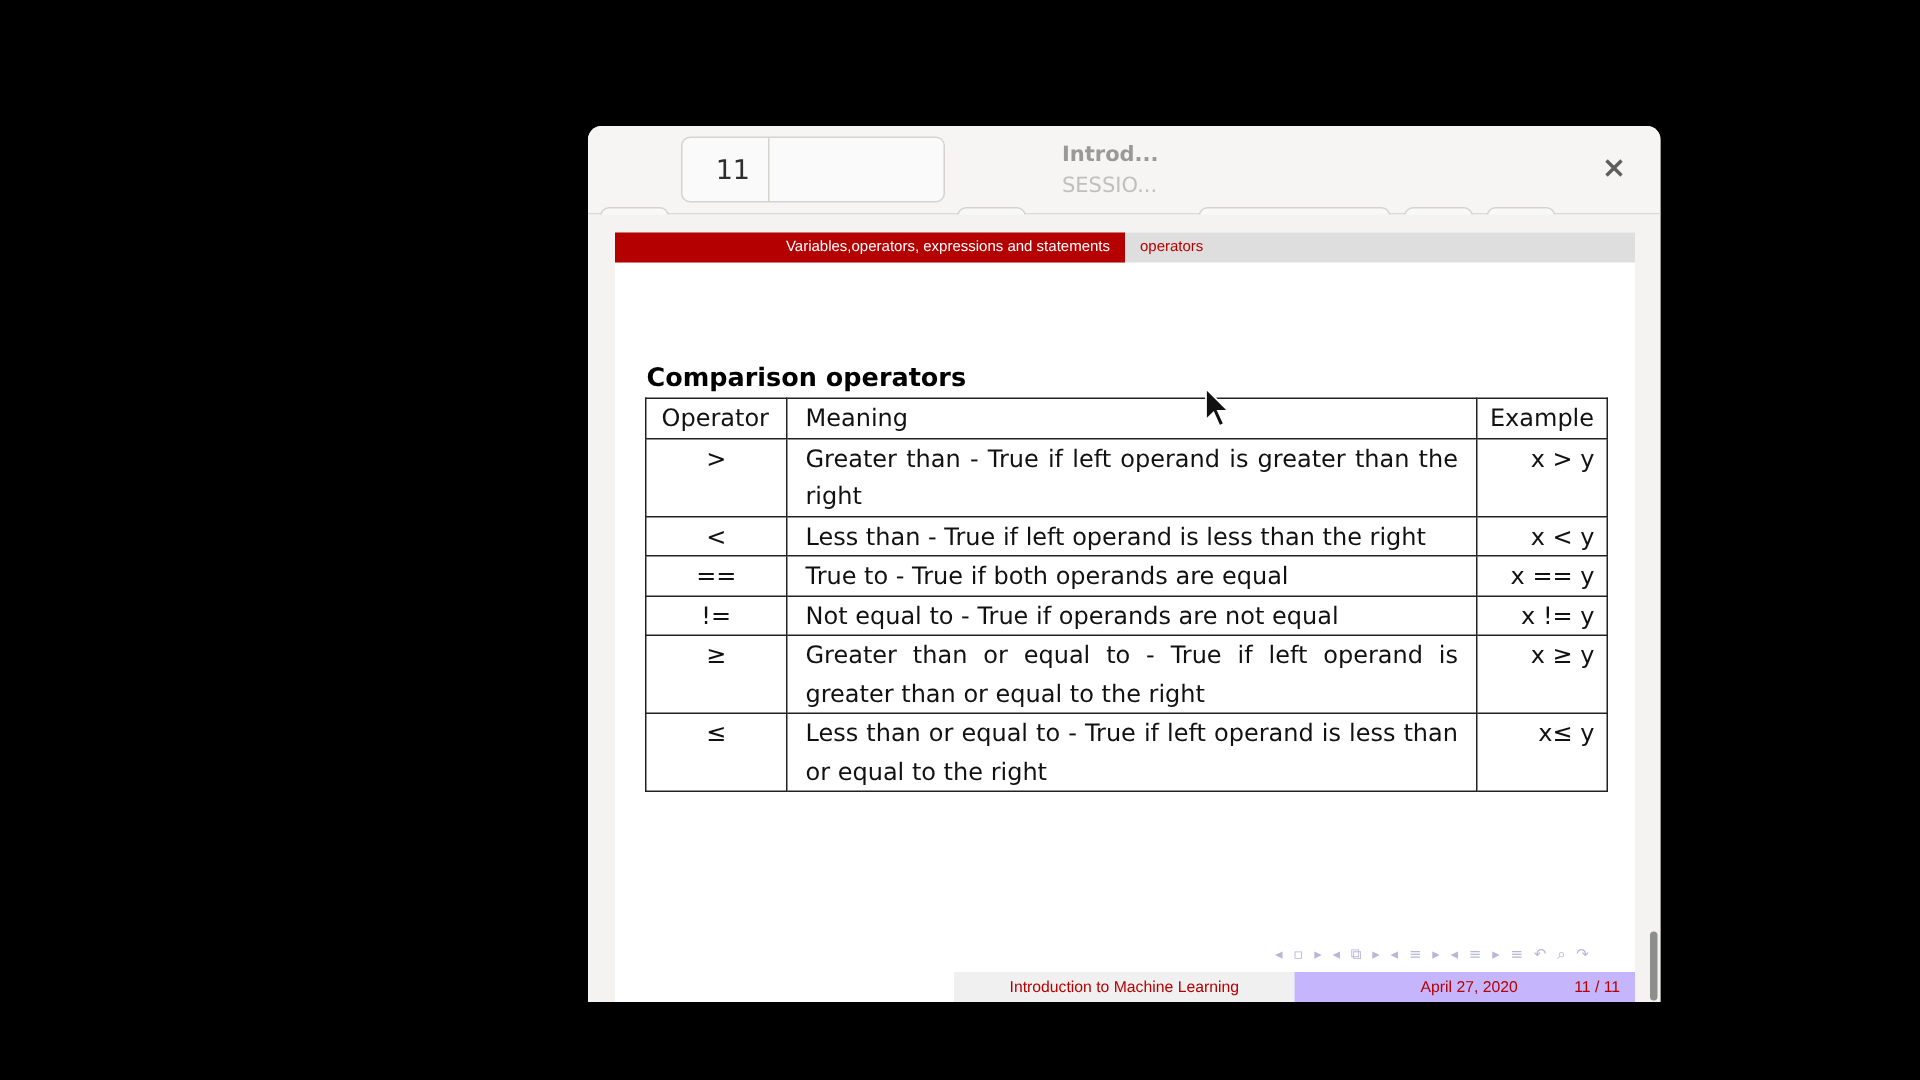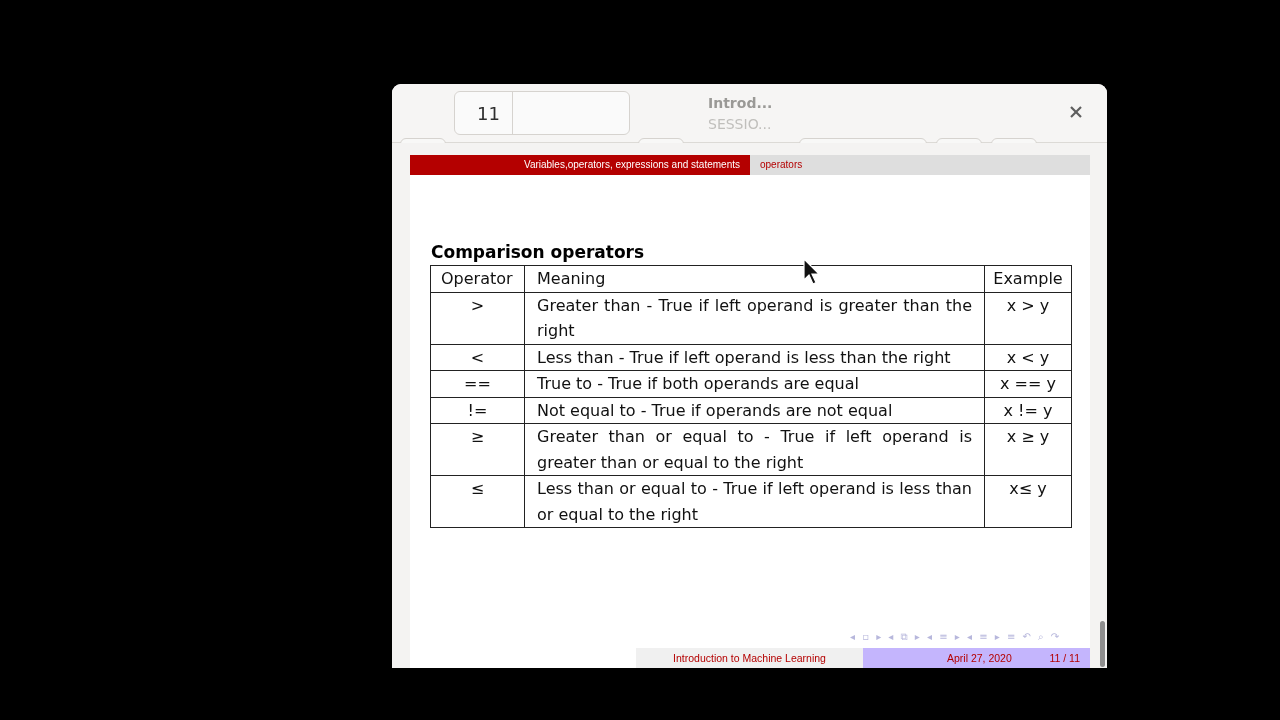--- a/index.html
+++ b/index.html
@@ -35,21 +35,21 @@
   .slide { position:absolute; left:18px; top:12px; width:680px; height:513px; background:#fff; }
   .nav-top { position:absolute; left:0; top:0; width:680px; height:20px; background:#dedede; font-family:"Liberation Sans", sans-serif; font-size:10px; }
   .nav-top .left { position:absolute; left:0; top:0; width:340px; height:20px; background:#b40000; color:#fff; text-align:right; box-sizing:border-box; padding-right:10px; line-height:20px; }
   .nav-top .right { position:absolute; left:350px; top:0; color:#b40000; line-height:20px; }
 
   .frame-title { position:absolute; left:21px; top:87px; font-family:"DejaVu Sans", sans-serif; font-weight:bold; font-size:17px; color:#000; }
   table.ops { position:absolute; left:20px; top:110px; width:642px; border-collapse:collapse; font-family:"DejaVu Sans", sans-serif; font-size:16px; color:#111; }
   table.ops td, table.ops th { border:1.5px solid #222; padding:0 12px; line-height:25.5px; vertical-align:top; font-weight:normal; }
   table.ops th { text-align:left; }
   table.ops .c-op { width:73px; text-align:center; padding:0 10px; }
-  table.ops .c-ex { width:70px; text-align:center; padding:0 8px; }
+  table.ops .c-ex { width:70px; text-align:right; padding:0 8px; }
   table.ops .c-mean { text-align:justify;margin-top:46px; }
 
   .beamer-nav { position:absolute; left:440px; top:476px; font-size:10px; color:#b7b7dc; letter-spacing:2px; white-space:nowrap; }
   .footer { position:absolute; left:0; top:493px; width:680px; height:20px; font-family:"Liberation Sans", sans-serif; font-size:10.5px; line-height:20px; }
   .footer .f1 { position:absolute; left:0; top:0; width:226px; height:20px; background:#b40000; color:#fff; overflow:hidden; white-space:nowrap; padding-left:1px; box-sizing:border-box; }
   .footer .f2 { position:absolute; left:226px; top:0; width:227px; height:20px; background:#f0f0f0; color:#b40000; text-align:center; }
   .footer .f3 { position:absolute; left:453px; top:0; width:227px; height:20px; background:#c4b5fd; color:#b40000; }
   .footer .f3 .date { position:absolute; left:84px; }
   .footer .f3 .pg { position:absolute; right:10px; }
 

